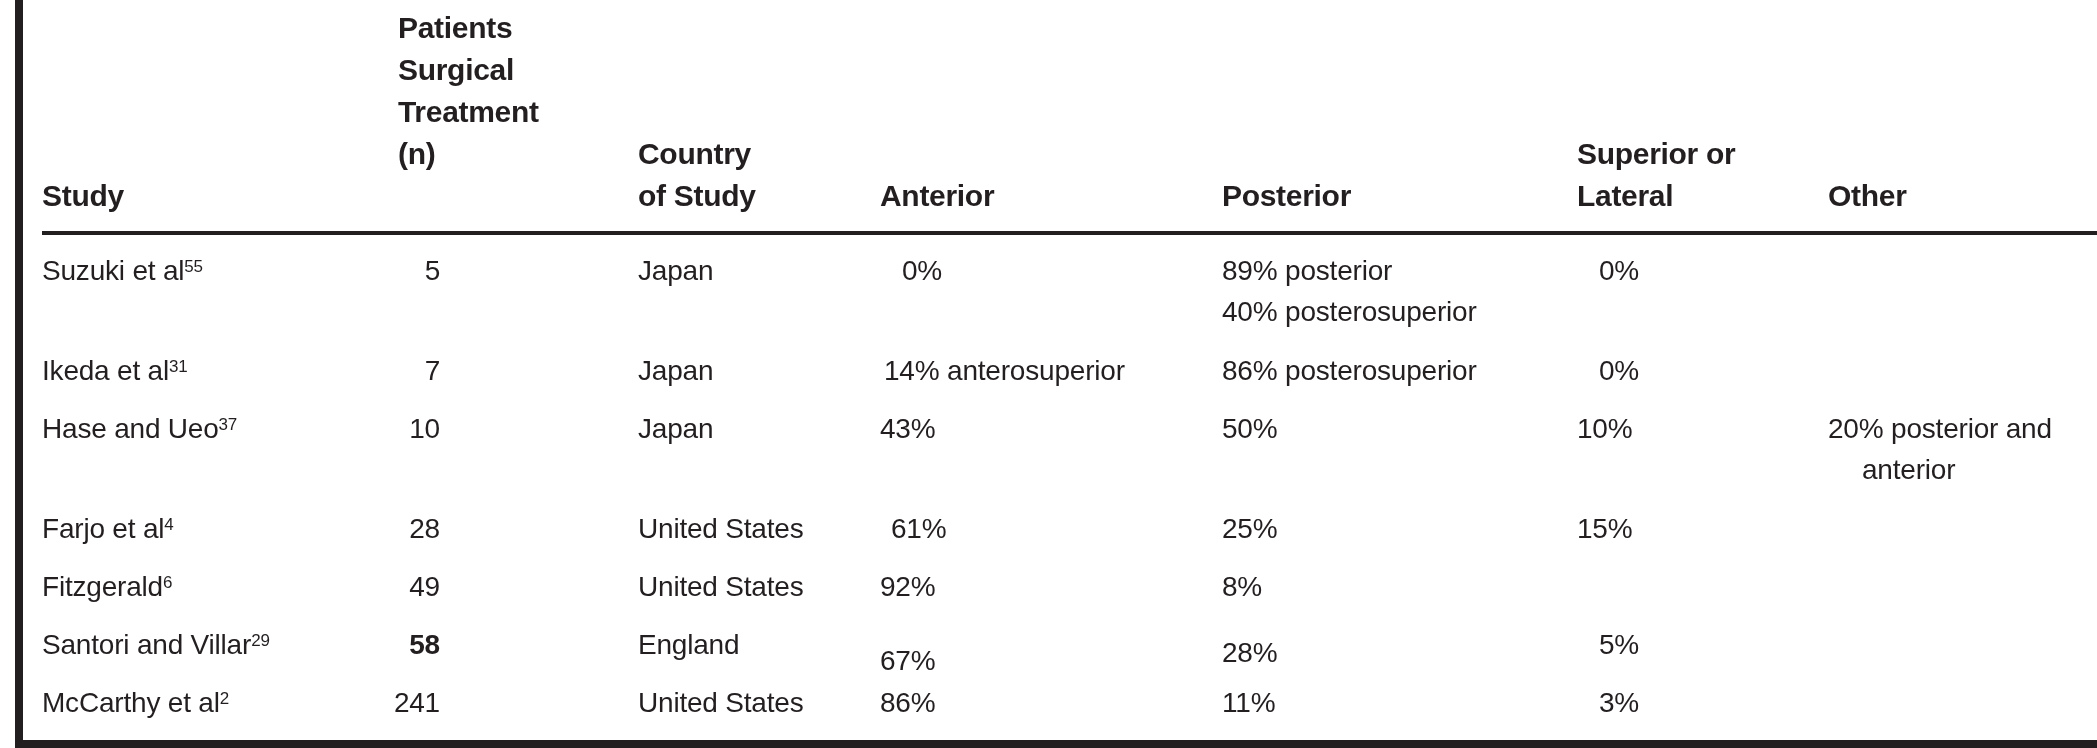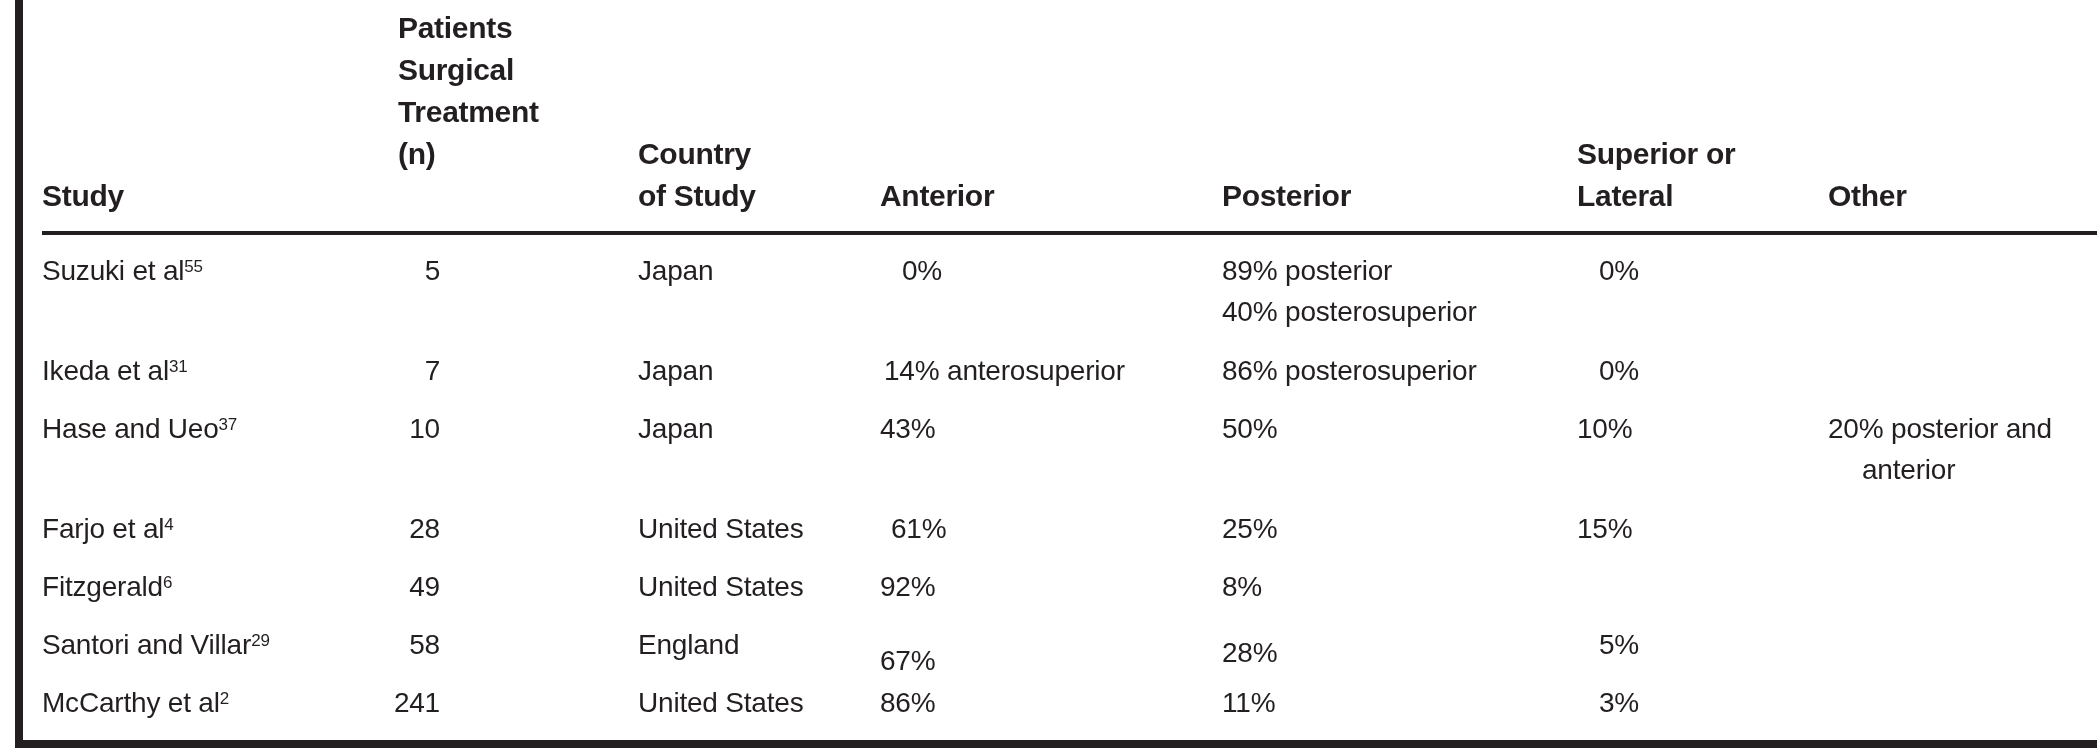--- a/index.html
+++ b/index.html
@@ -103,21 +103,21 @@
   <div class="cell num" style="left:378px; top:566px;">49</div>
   <div class="cell" style="left:638px; top:566px;">United States</div>
   <div class="cell" style="left:880px; top:566px;">92%</div>
   <div class="cell" style="left:1222px; top:566px;">
     <div>8%</div>
   </div>
 </div>
 
 <div>
   <div class="cell" style="left:42px; top:624px;"><span>Santori and Villar</span><sup>29</sup></div>
-  <div class="cell num" style="left:378px; top:624px;">58</div>
+  <div class="cell num" style="left:378px; top:624px;font-weight:bold;">58</div>
   <div class="cell" style="left:638px; top:624px;">England</div>
   <div class="cell" style="left:880px; top:640px;">67%</div>
   <div class="cell" style="left:1222px; top:624px;margin-top:8px;">
     <div>28%</div>
   </div>
   <div class="cell pct" style="left:1577px; top:624px;">5%</div>
 </div>
 
 <div>
   <div class="cell" style="left:42px; top:682px;"><span>McCarthy et al</span><sup>2</sup></div>

